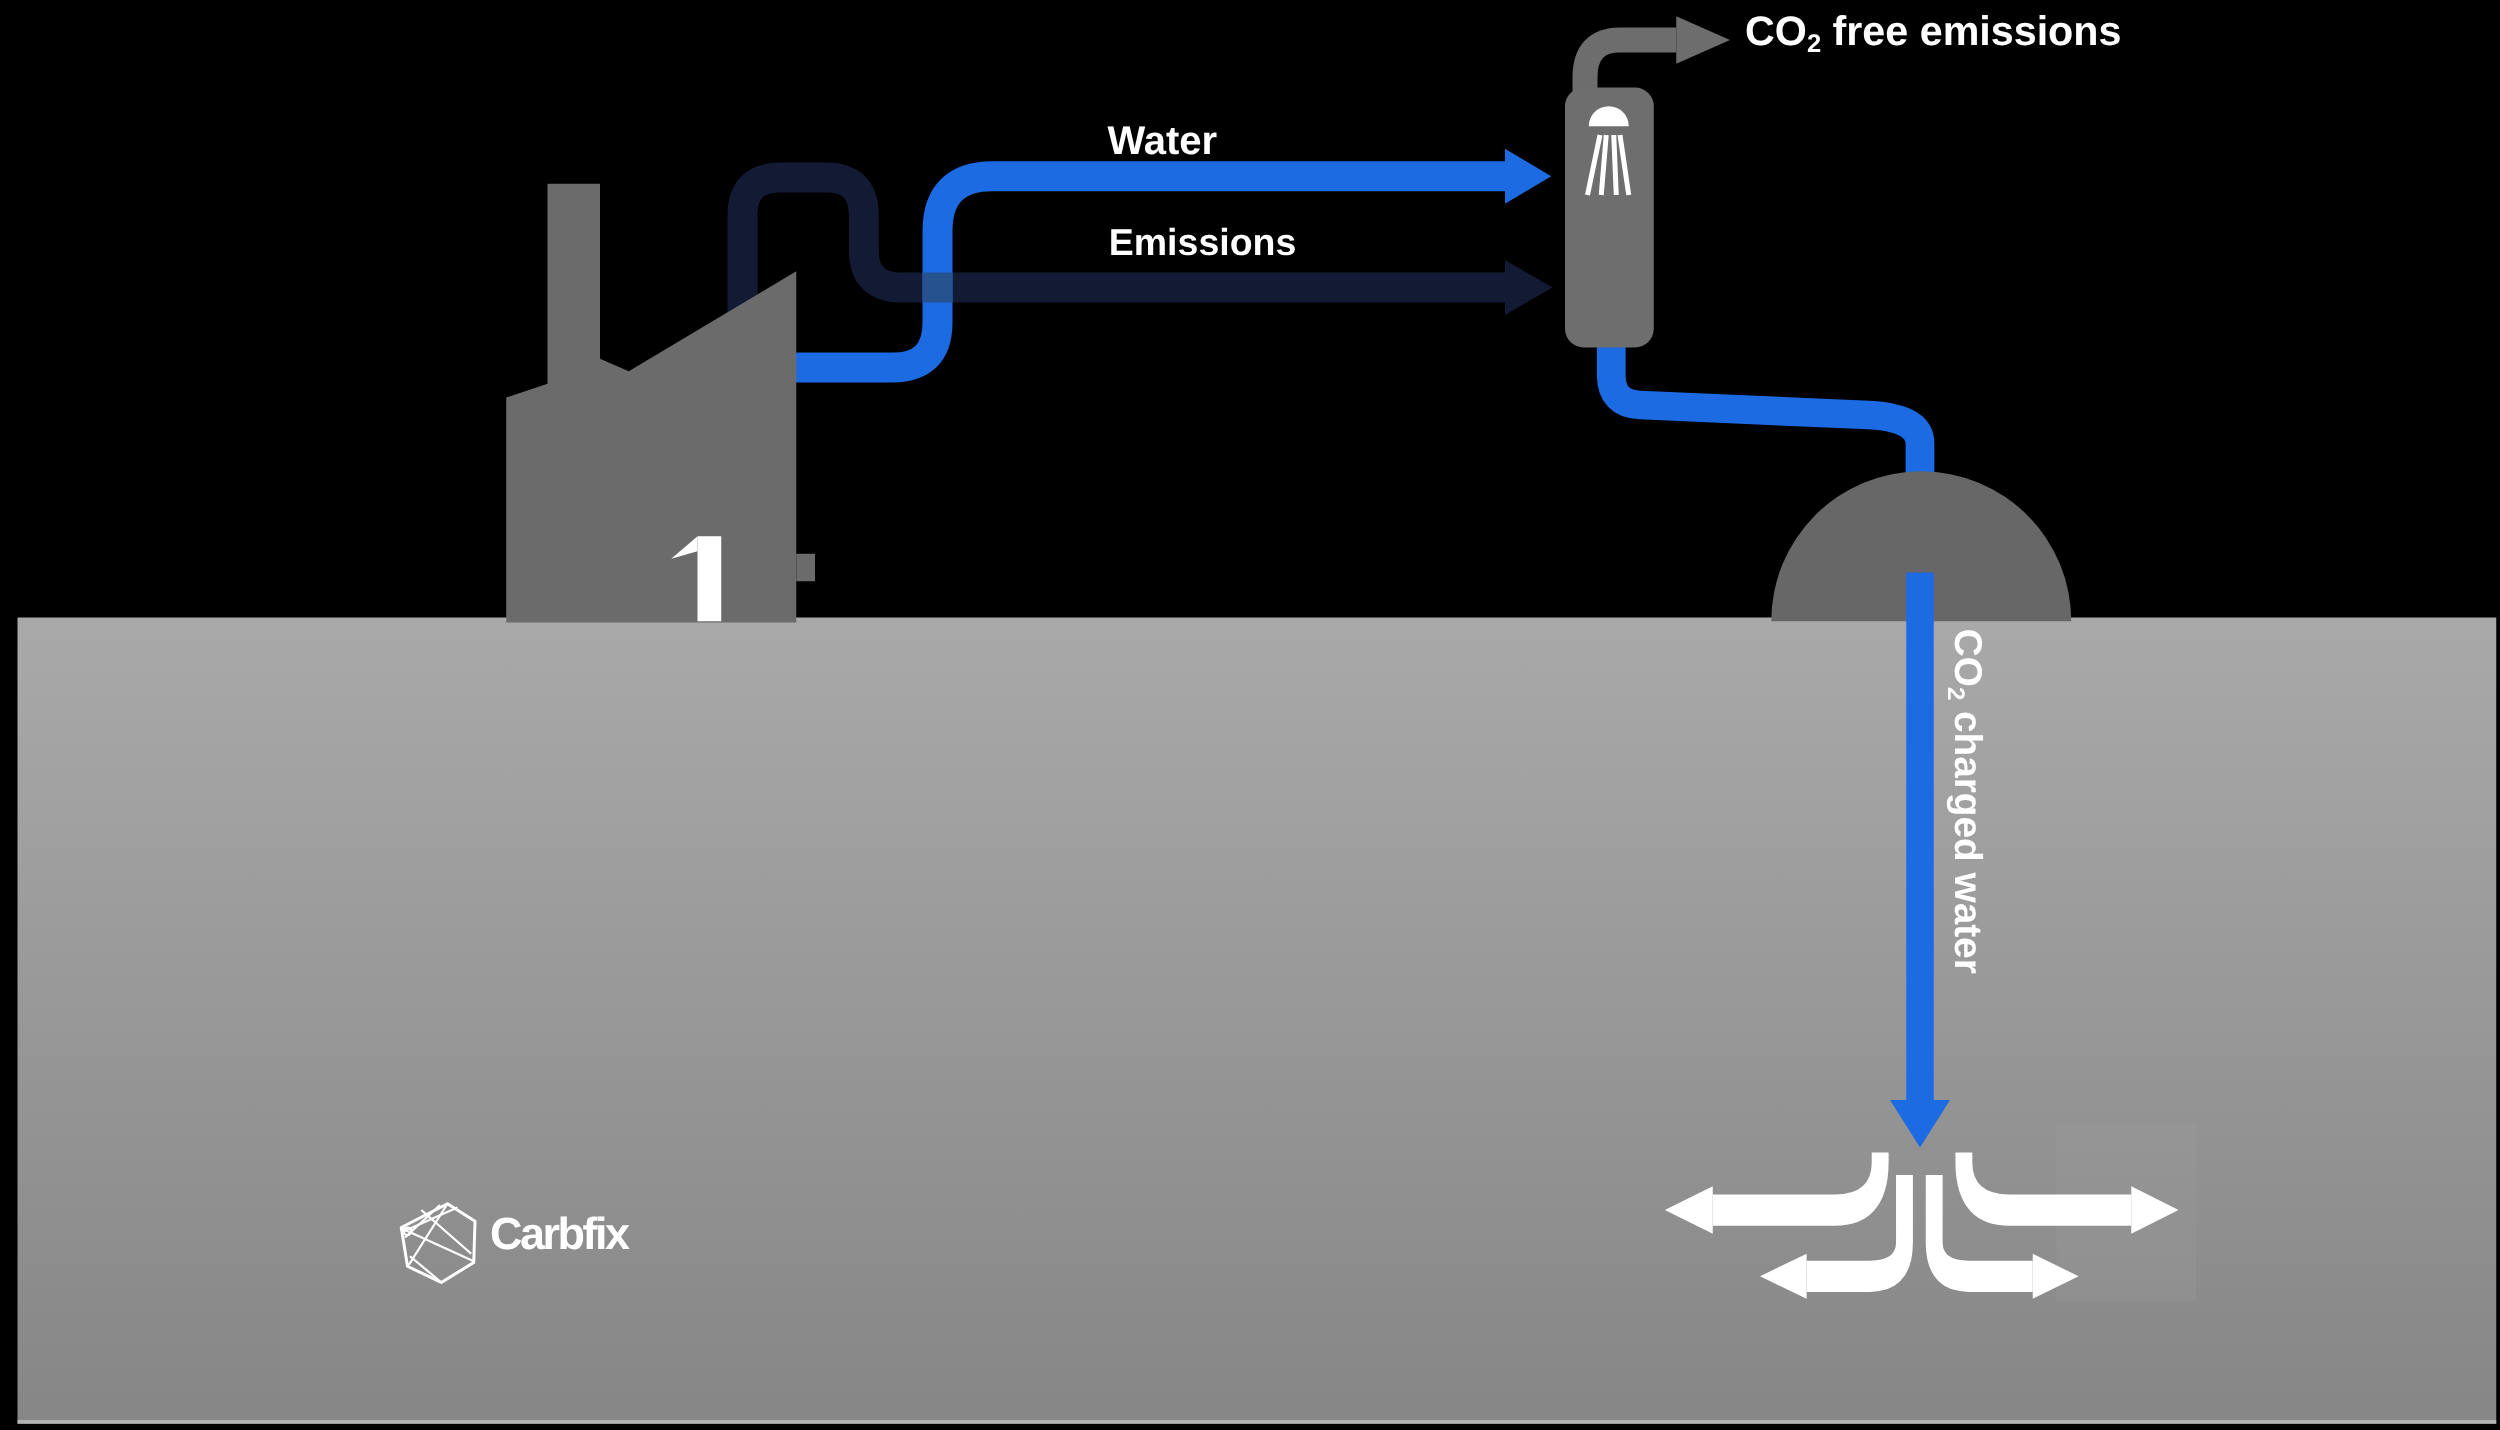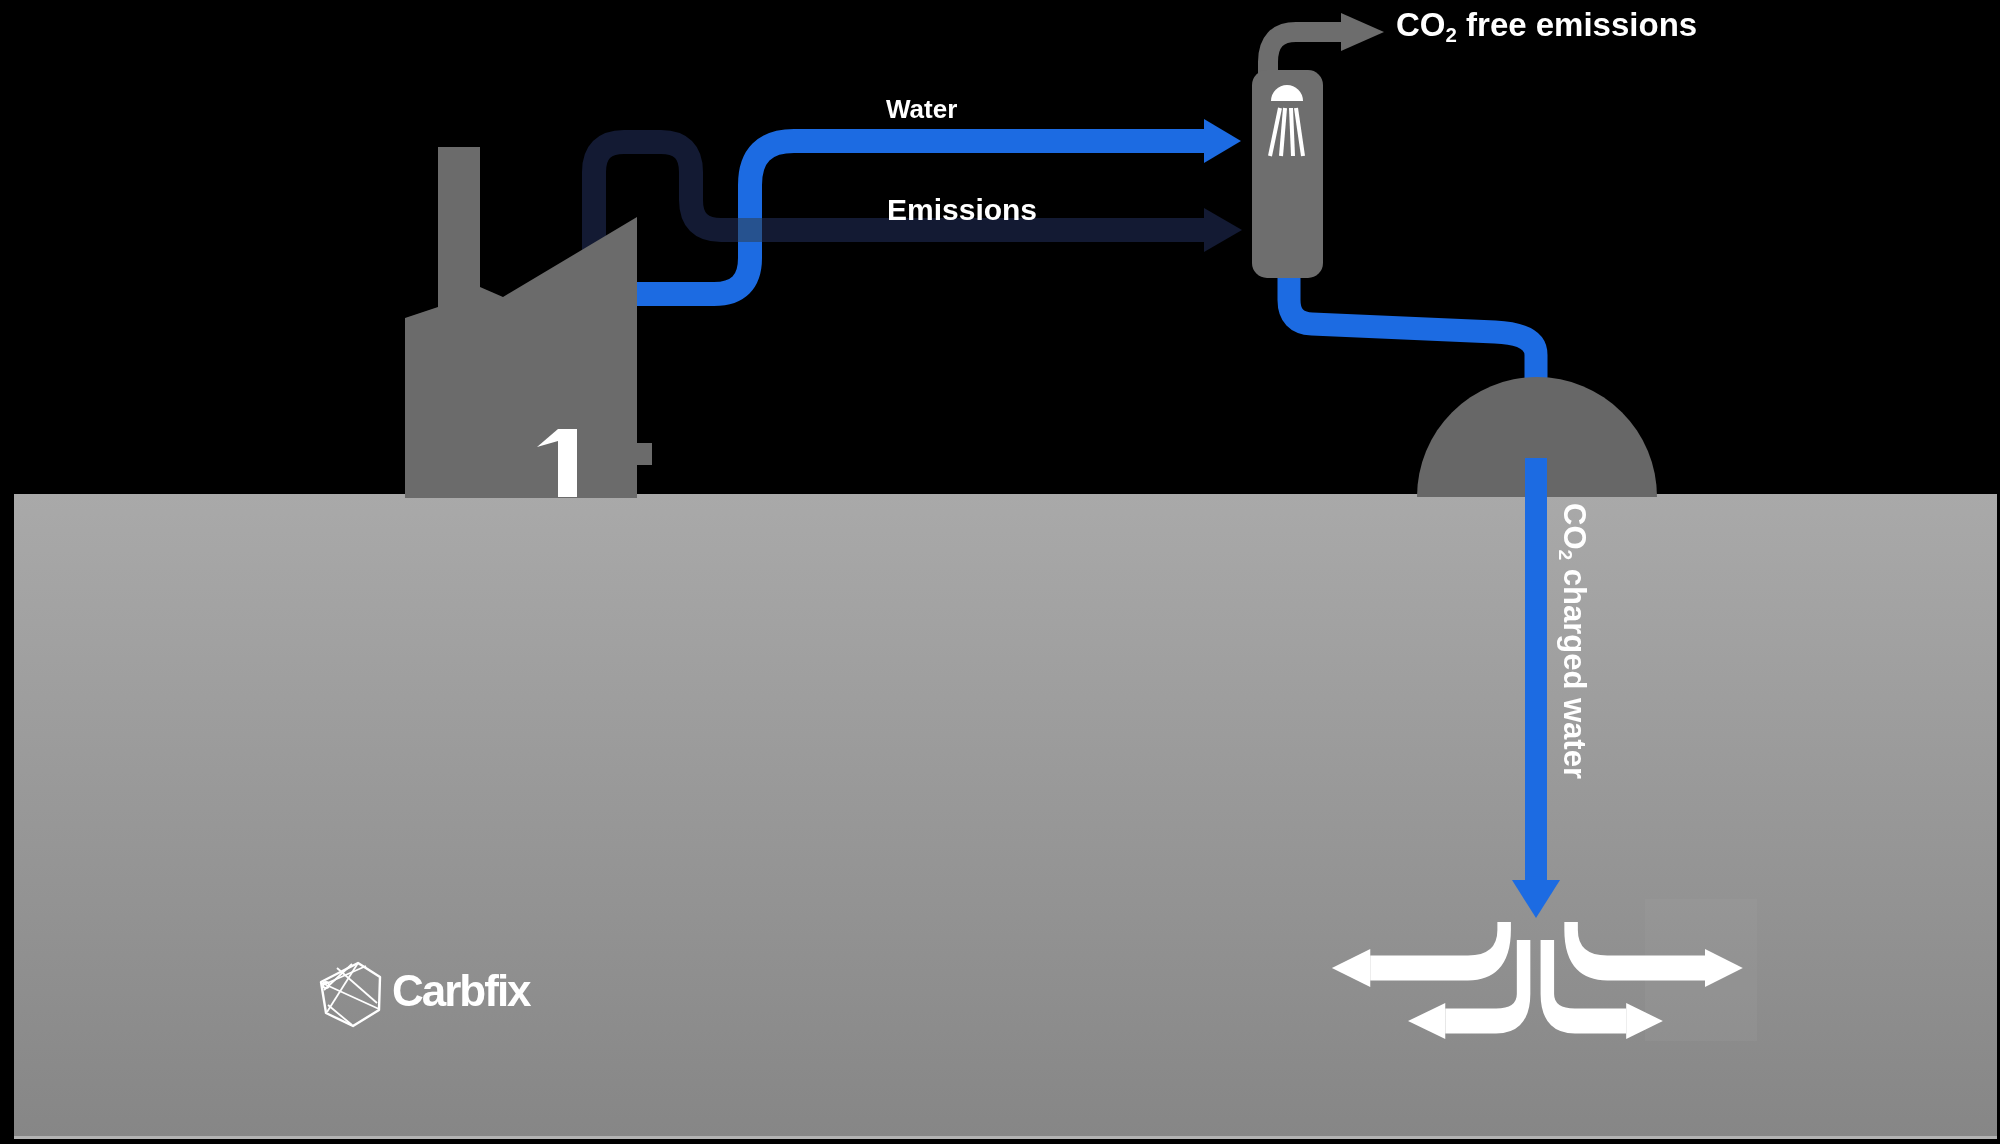--- a/index.html
+++ b/index.html
@@ -15,31 +15,31 @@
     position:absolute;
     color:#fff;
     font-weight:700;
     white-space:nowrap;
     line-height:1.05;
   }
   .lbl .sub{
     font-size:0.62em;
     vertical-align:-0.28em;
   }
-  .lbl-water{left:886px;top:96px;font-size:26px;}
-  .lbl-emissions{left:887px;top:194px;font-size:30px;}
+  .lbl-water{left:886px;top:96px;font-size:32px;}
+  .lbl-emissions{left:887px;top:179px;font-size:30px;}
   .lbl-co2free{left:1396px;top:8px;font-size:33px;}
   .lbl-stable{left:862px;top:971px;font-size:31px;}
   .lbl-charged{
     left:1590px;top:503px;font-size:31px;
     transform:rotate(90deg);
     transform-origin:0 0;
   }
   .lbl-brand{
-    left:392px;top:968px;font-size:44px;
+    left:392px;top:968px;font-size:36px;
     letter-spacing:-2px;
   }
 </style>
 </head>
 <body>
 
 <div class="stage">
 
   <svg width="2000" height="1144" viewBox="0 0 2000 1144">
     <defs>

